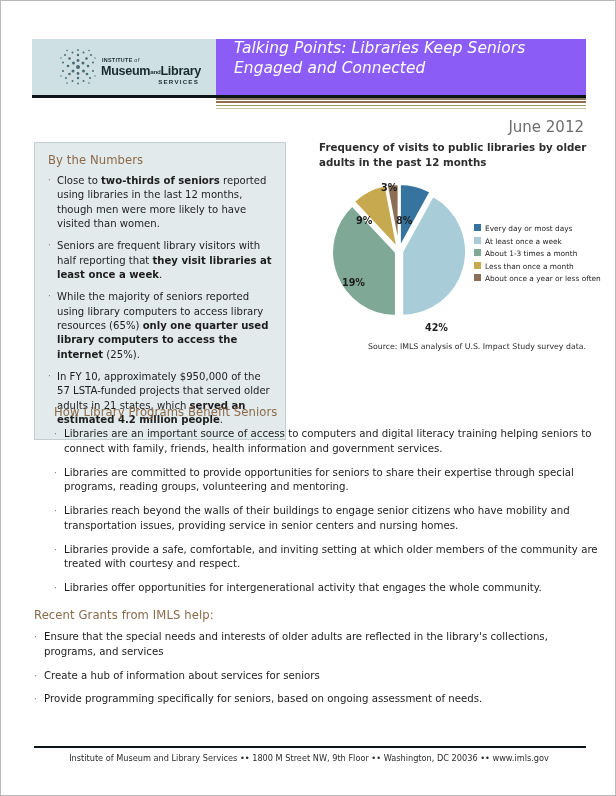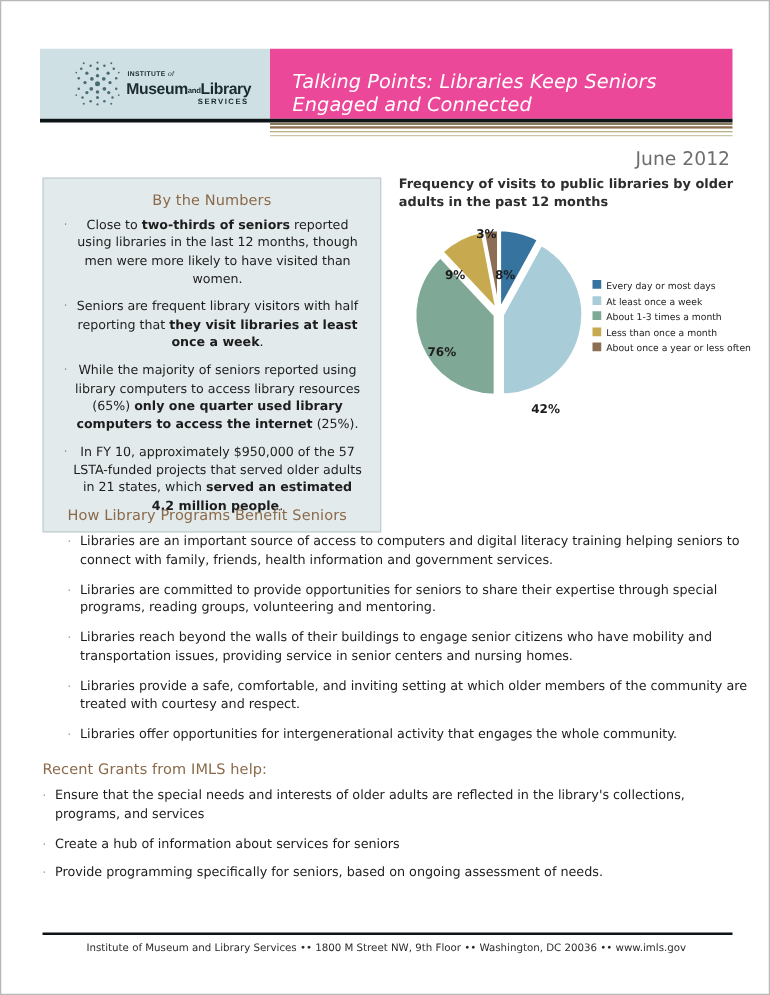--- a/index.html
+++ b/index.html
@@ -73,23 +73,23 @@
   .lt-line3 {
     font-size: 6.2px;
     font-weight: bold;
     letter-spacing: 1.2px;
     text-align: right;
     margin-top: 1px;
     margin-right: 2px;
   }
   .title-cell {
     flex: 1;
-    background: #ec4899;
-    display: flex;
-    align-items: flex-end;
+    background: #8b5cf6;
+    display: flex;
+    align-items: flex-start;
     padding-left: 18px;
     box-sizing: border-box;
   }
   .doc-title {
     color: #ffffff;
     font-style: italic;
     font-size: 15.4px;
     line-height: 1.28;
     font-family: "DejaVu Sans", sans-serif;
     letter-spacing: 0.1px;
@@ -128,26 +128,25 @@
     font-size: 15px;
     color: #6d6d6d;
     font-family: "DejaVu Sans", sans-serif;
   }
 
   
   .numbers-box {
     position: absolute;
     left: 33px;
     top: 141px;
-    width: 271px;
+    width: 252px;
     background: #e3eaec;
     border: 1px solid #c3ced2;
     box-sizing: border-box;
     padding: 10px 13px 12px 13px;
-    text-align: center;
   }
   .numbers-title {
     color: #8a6a4a;
     font-size: 11.6px;
     font-family: "DejaVu Sans", sans-serif;
     margin-bottom: 7px;
     letter-spacing: 0.1px;
   }
   .nb-item {
     display: flex;
@@ -390,21 +389,21 @@
   <div class="pie-area">
     <svg class="pie-svg" width="160" height="142" viewBox="0 0 160 142" id="pie-svg">
         <path d="M 80.79580763892754 68.90053388438838 L 80.79580763892754 4.900533884388381 A 64 64 0 0 1 111.62804278143733 12.816906361581111 Z" fill="#36749F" stroke="#ffffff" stroke-width="2.2"></path>
         <path d="M 83.09946611561162 72.79580763892753 L 113.9317012581214 16.71218011612026 A 64 64 0 0 1 83.09946611561163 136.79580763892753 Z" fill="#A9CDD8" stroke="#ffffff" stroke-width="2.2"></path>
         <path d="M 77.0247152451576 73.17799856859097 L 77.02471524515761 137.17799856859097 A 64 64 0 0 1 33.2137004657215 26.52400641362064 Z" fill="#7FA897" stroke="#ffffff" stroke-width="2.2"></path>
         <path d="M 78.54723040083346 69.14877912259722 L 34.73621562139736 22.494786967626894 A 64 64 0 0 1 66.55482626734702 6.282395075961155 Z" fill="#C7A94F" stroke="#ffffff" stroke-width="2.2"></path>
         <path d="M 79.69885339738076 68.81420171327014 L 67.70644926389433 5.947817666634073 A 64 64 0 0 1 79.69885339738074 4.814201713270137 Z" fill="#8B6E55" stroke="#ffffff" stroke-width="2.2"></path>
       </svg>
     <span class="pie-label pl-every">8%</span>
     <span class="pie-label pl-atleast">42%</span>
-    <span class="pie-label pl-about13">76%</span>
+    <span class="pie-label pl-about13">19%</span>
     <span class="pie-label pl-lessmo">9%</span>
     <span class="pie-label pl-year">3%</span>
   </div>
 
   <div class="legend" id="chart-legend">
       <div class="legend-row">
         <span class="legend-swatch" style="background: rgb(54, 116, 159);"></span>
         <span class="legend-label">Every day or most days</span>
       </div>
       <div class="legend-row">
@@ -418,20 +417,21 @@
       <div class="legend-row">
         <span class="legend-swatch" style="background: rgb(199, 169, 79);"></span>
         <span class="legend-label">Less than once a month</span>
       </div>
       <div class="legend-row">
         <span class="legend-swatch" style="background: rgb(139, 110, 85);"></span>
         <span class="legend-label">About once a year or less often</span>
       </div>
     </div>
 
+  <div class="chart-source">Source: IMLS analysis of U.S. Impact Study survey data.</div>
 
   <div class="section sec-benefits">
     <div class="section-heading">How Library Programs Benefit Seniors</div>
     <div id="benefits-list">
         <div class="b-item">
           <span class="b-bullet">·</span>
           <span class="b-text">Libraries are an important source of access to computers and digital literacy training helping seniors to connect with family, friends, health information and government services.</span>
         </div>
         <div class="b-item">
           <span class="b-bullet">·</span>

